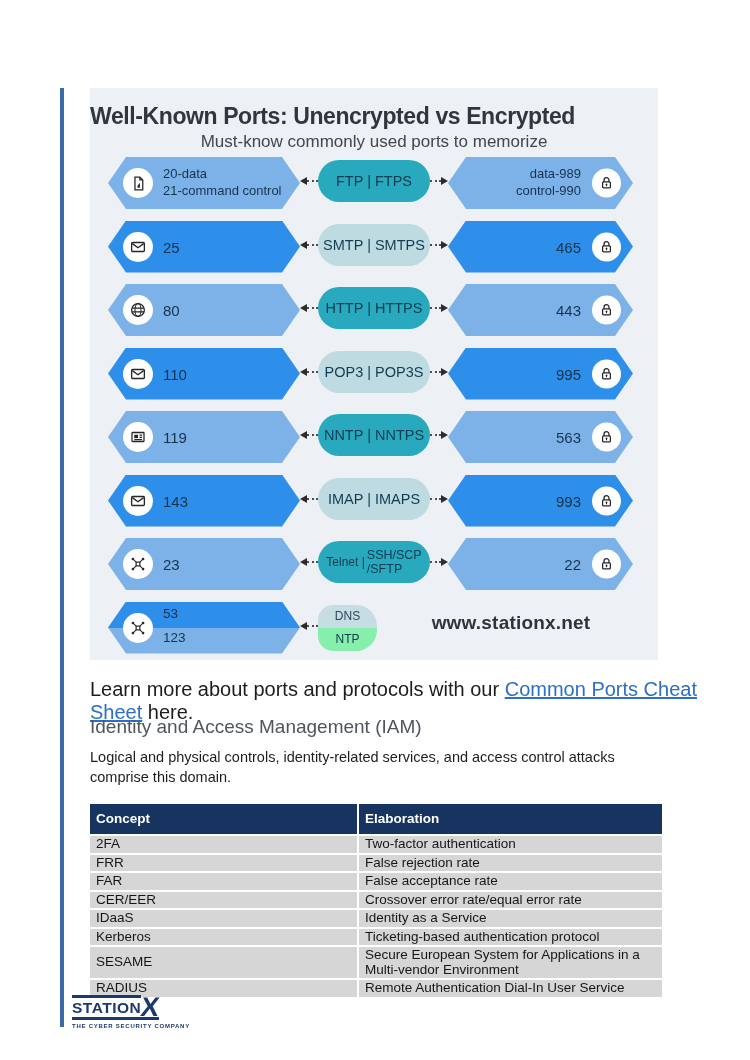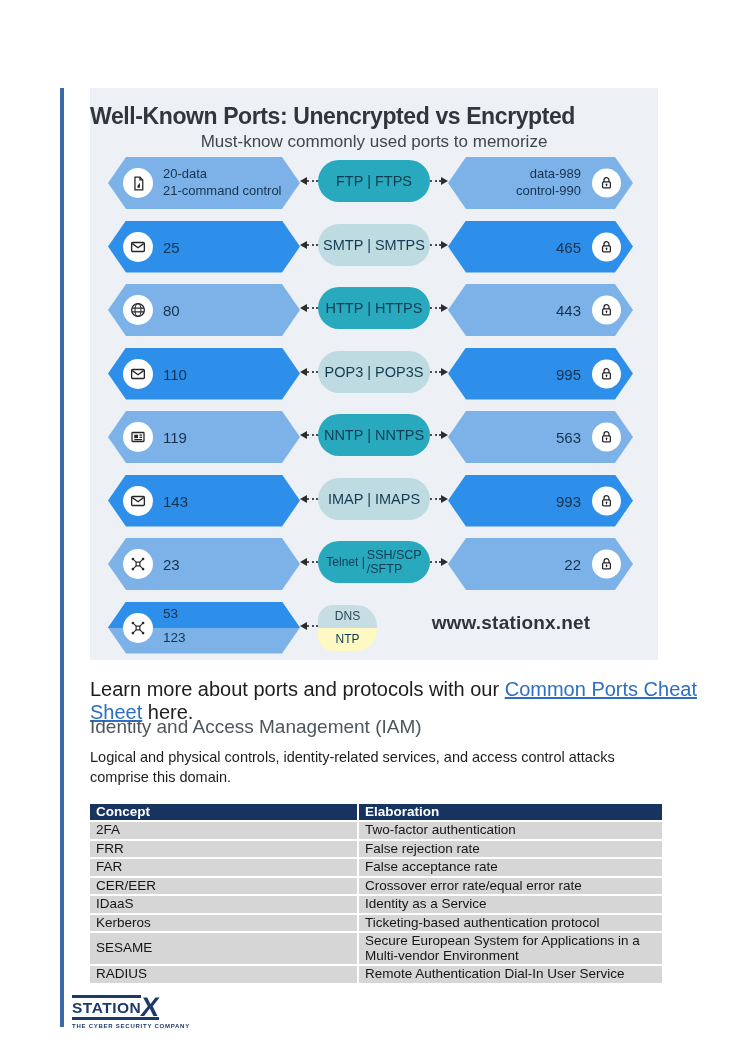--- a/index.html
+++ b/index.html
@@ -53,35 +53,35 @@
   .hex.split { left:18px; width:192px; }
   .half { position:absolute; left:0; width:100%; height:50%; }
   .half.top { top:0; background:#2e8feb; }
   .half.bottom { top:50%; background:#7db2e9; }
   .split-text { position:absolute; left:55px; top:0; height:100%; display:flex; flex-direction:column;
                 font-size:13.5px; color:#15334f; }
   .split-text span { height:24px; line-height:24px; }
   .half-pill { position:absolute; left:228px; top:4px; width:59px; }
   .half-pill .hp { height:23px; display:flex; align-items:center; justify-content:center; font-size:12px; }
   .half-pill .dns { background:#c5dde3; color:#2c4a58; border-radius:15px 21px 0 0; }
-  .half-pill .ntp { background:#fef9c3; color:#0f3a50; border-radius:0 0 21px 15px; }
+  .half-pill .ntp { background:#86efac; color:#0f3a50; border-radius:0 0 21px 15px; }
   .watermark { position:absolute; left:335px; top:524px; width:172px; text-align:center;
                font-size:19px; font-weight:bold; color:#2e343a; letter-spacing:0.2px; }
 
   
   .learn { position:absolute; left:90px; top:678px; font-size:20px; color:#1d1d1d; }
   .learn a { color:#2d6fc2; text-decoration:underline; cursor:pointer; }
   .iam-heading { position:absolute; left:90px; top:716px; font-size:19px; font-weight:400; color:#4e565e; }
   .iam-desc { position:absolute; left:90px; top:747px; width:585px; font-size:14.5px; line-height:1.4; color:#1d1d1d; }
 
   
   table.concepts { position:absolute; left:90px; top:804px; width:572px; border-collapse:collapse;
                    font-size:13.5px; table-layout:fixed; }
   table.concepts th { background:#17335f; color:#ffffff; font-weight:bold; text-align:left;
-                      padding:1px 6px; line-height:14px; }
+                      padding:8px 6px; line-height:14px; }
   table.concepts td { background:#d6d6d6; color:#161616; padding:1px 6px; line-height:14.5px; }
   table.concepts th, table.concepts td { border-bottom:2px solid #ffffff; }
   table.concepts th:first-child, table.concepts td:first-child { border-right:2px solid #ffffff; width:268px; }
 
   
   .logo { position:absolute; left:72px; top:995px; color:#1b3a6b; }
   .logo-main { display:flex; align-items:flex-end; width:fit-content; border-bottom:3px solid #1b3a6b; padding-bottom:0; }
   .logo-word { font-size:15.5px; font-weight:bold; letter-spacing:0.5px; border-top:3px solid #1b3a6b; padding-top:1px; }
   .logo-x { font-size:27px; font-weight:bold; line-height:0.72; transform:skewX(-8deg); margin-left:0; }
   .logo-tagline { font-size:6px; font-weight:bold; letter-spacing:0.75px; margin-top:3px; white-space:nowrap; }

